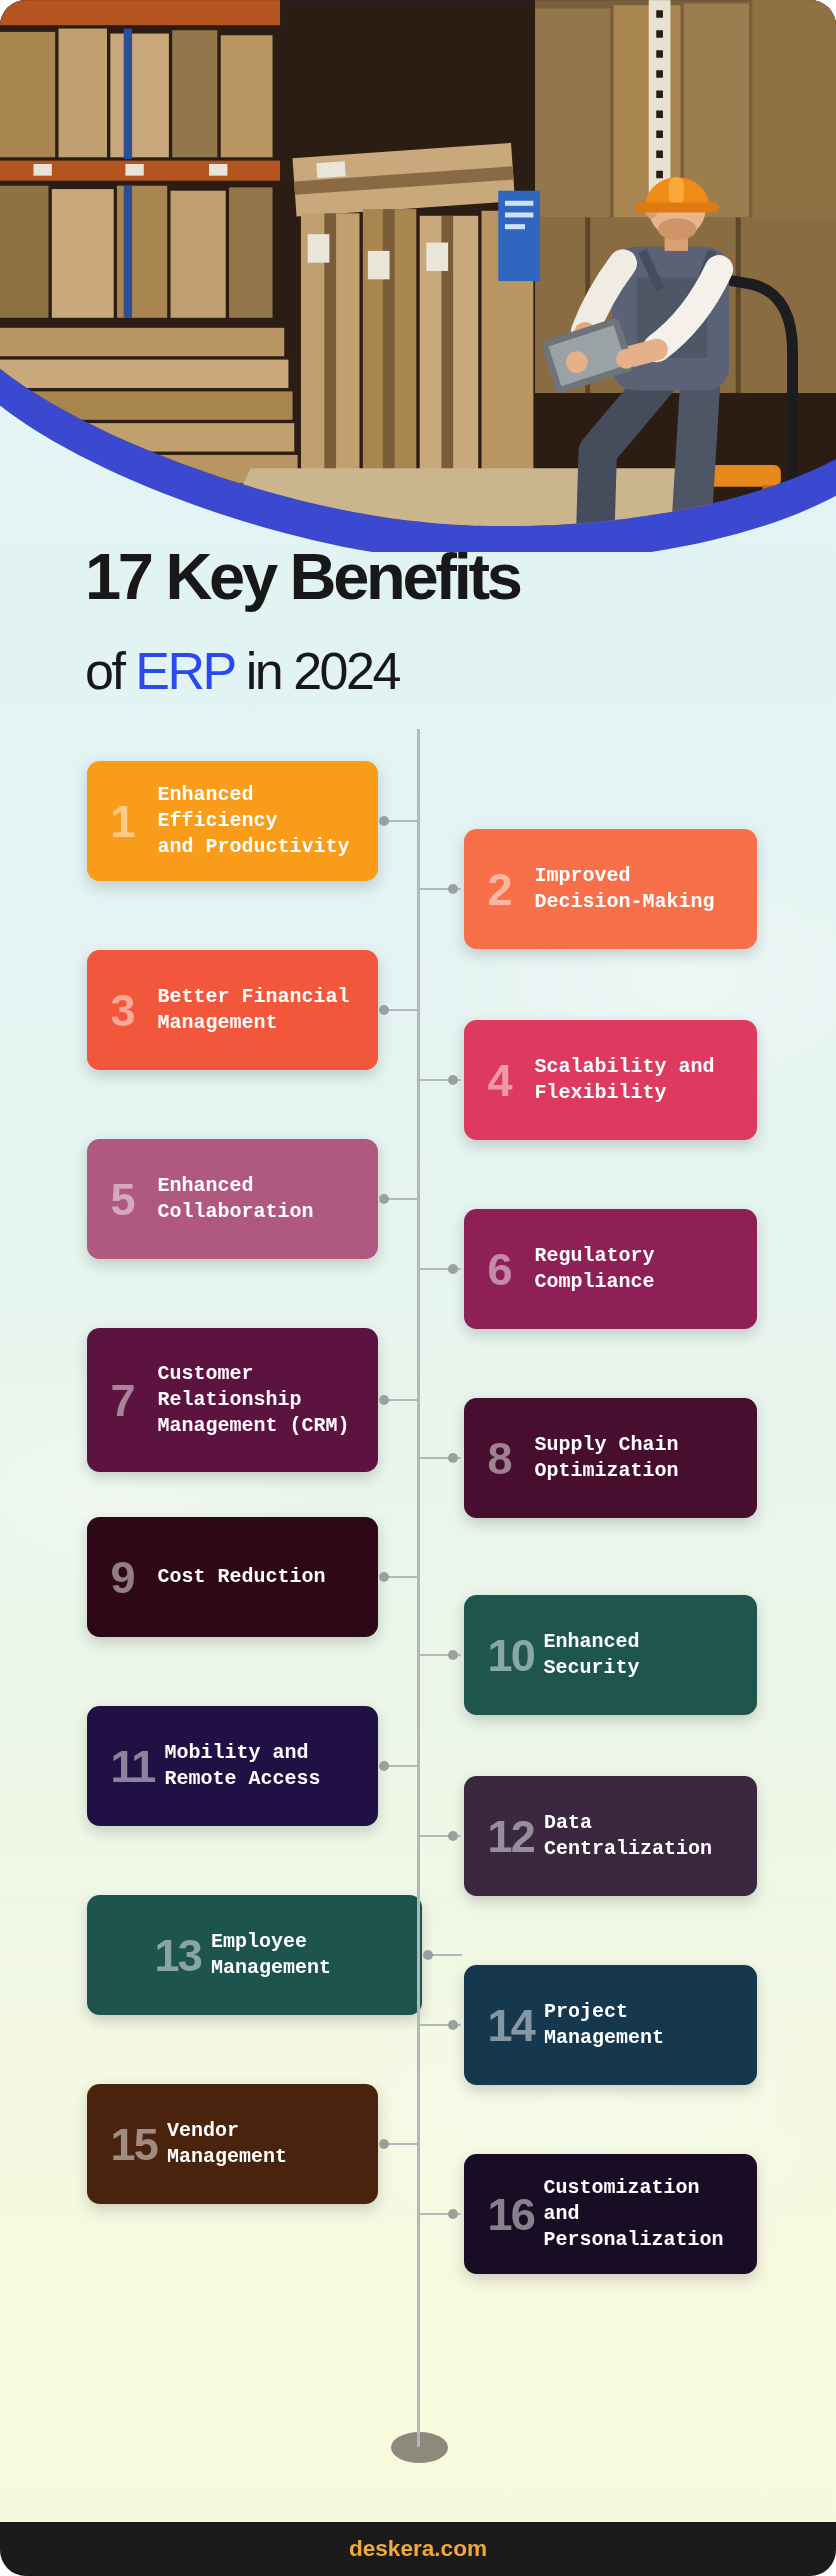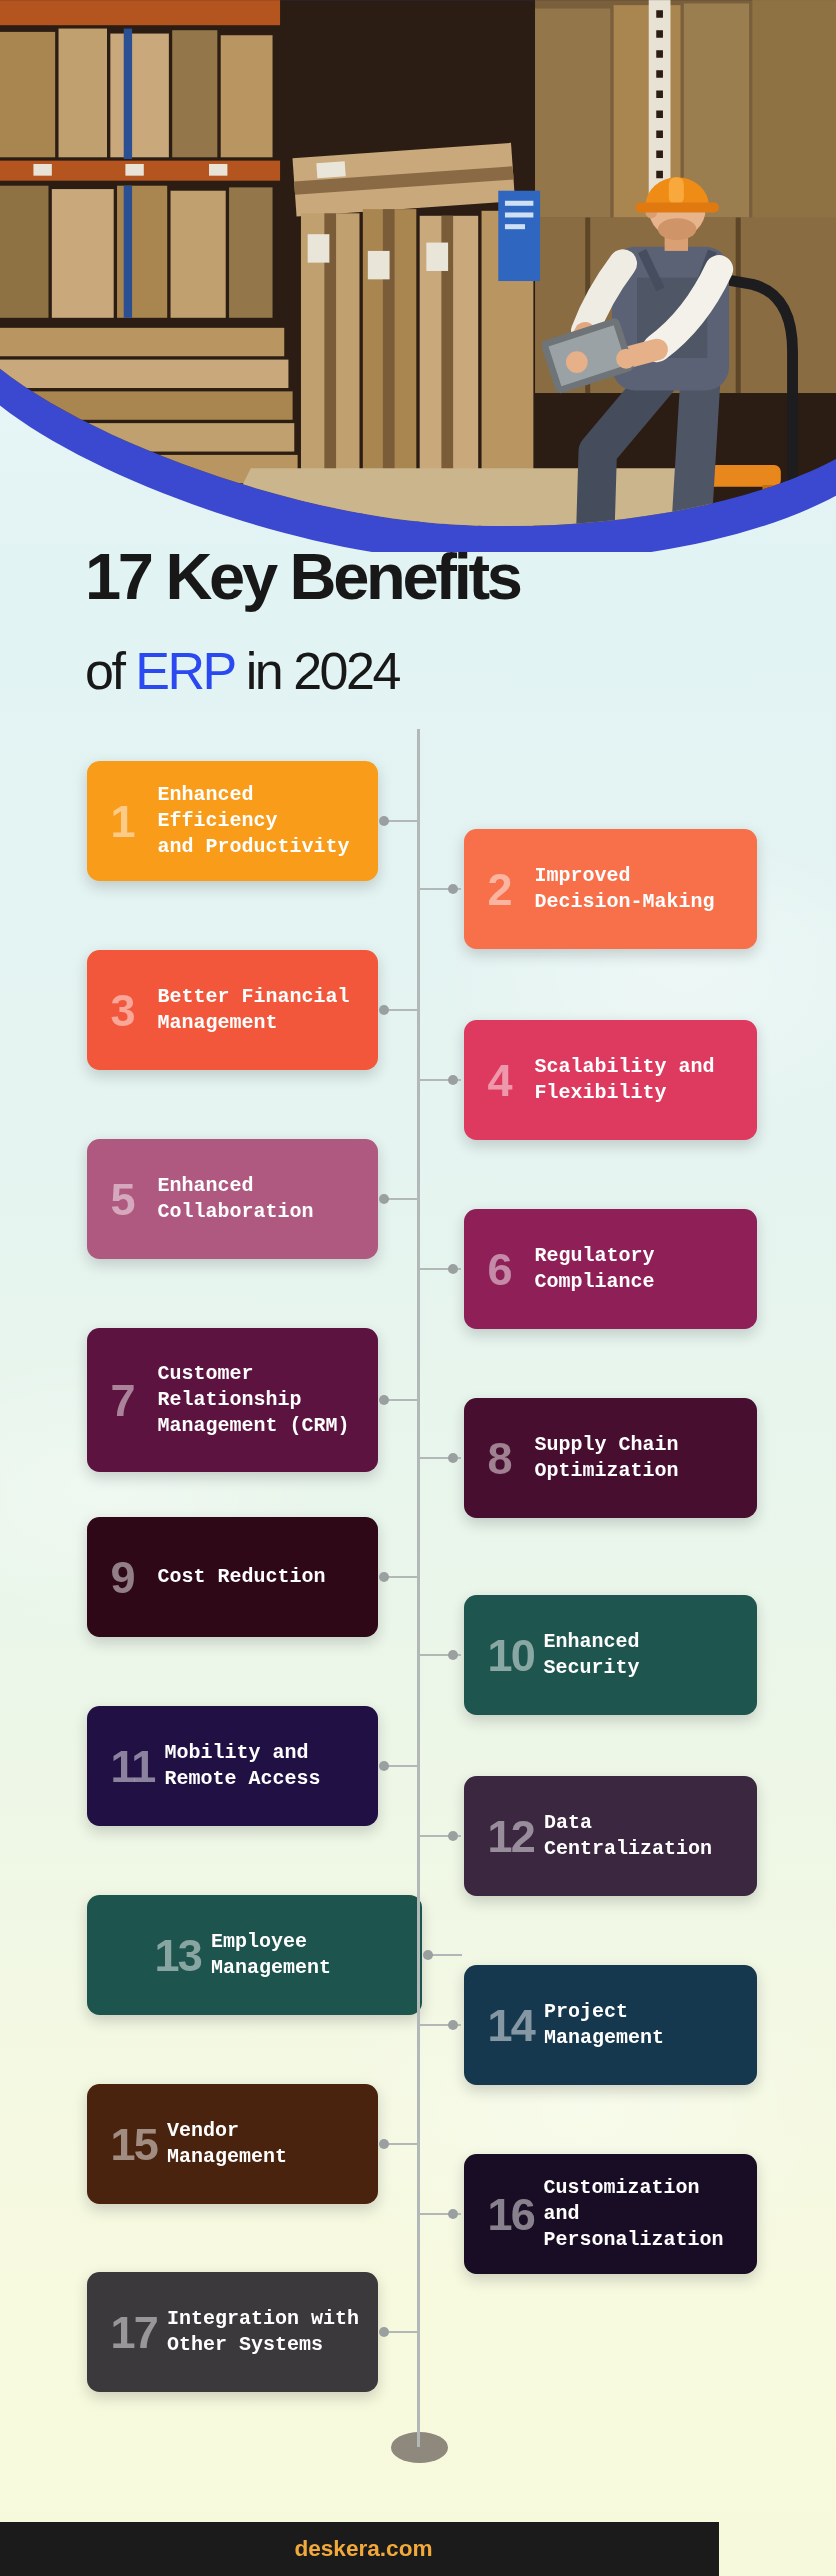--- a/index.html
+++ b/index.html
@@ -4,20 +4,21 @@
 <style>
   html,body{margin:0;padding:0;}
   body{font-family:"Liberation Sans",sans-serif;}
   .page{
     position:relative;width:836px;height:2576px;overflow:hidden;margin:0 auto;
     background:
       radial-gradient(ellipse 351px 217px at 82% 38%, rgba(255,255,255,.35), rgba(255,255,255,0) 70%),
       radial-gradient(ellipse 318px 201px at 12% 58%, rgba(255,255,255,.30), rgba(255,255,255,0) 70%),
       radial-gradient(ellipse 385px 251px at 70% 82%, rgba(255,255,255,.30), rgba(255,255,255,0) 70%),
       linear-gradient(180deg,#f0f9f8 0%,#e2f3f4 22%,#e5f4f0 45%,#eaf6ea 62%,#f2f8e3 78%,#f8fadf 90%,#f6f9db 100%);
+    border-radius: 26px;
   }
   
   .hero{position:absolute;top:0;left:0;width:836px;height:552px;}
   
   .title{position:absolute;left:85px;top:540px;color:#181818;}
   .title-line1{font-size:65px;font-weight:900;letter-spacing:-3.3px;line-height:74px;white-space:nowrap;}
   .title-line2{font-size:52px;font-weight:400;letter-spacing:-2.5px;line-height:85px;white-space:nowrap;margin-top:15px;}
   .title .erp{color:#2B49F0;}
   
   .timeline-line{position:absolute;left:417px;top:729px;width:2.5px;height:1718px;background:#b2b7b7;z-index:3;}
@@ -45,22 +46,22 @@
   .card.left  .connector{left:calc(100% + 4.2px);width:36px;}
   .card.right .connector{right:calc(100% + 3.3px);width:43px;}
   .connector::before{
     content:"";position:absolute;top:50%;transform:translateY(-50%);
     width:10px;height:10px;border-radius:50%;background:#9aa0a0;
   }
   .card.left  .connector::before{left:-3.3px;}
   .card.right .connector::before{right:2.5px;}
   
   .footer{
-    position:absolute;left:0;top:2522px;width:711px;height:54px;background:#1b1b1b;
-    display:flex;align-items:center;justify-content:center;padding-left:8px;
+    position:absolute;left:0;top:2522px;width:836px;height:54px;background:#1b1b1b;
+    display:flex;align-items:center;justify-content:center;
   }
   .footer a{color:#F2A93B;font-size:22.6px;font-weight:bold;text-decoration:none;}
 </style>
 </head>
 <body>
 
 <div class="page">
 
   <svg class="hero" viewBox="0 0 1000 660" aria-hidden="true">
     <defs>
@@ -262,25 +263,19 @@
     <div class="label">Vendor
 Management</div>
     <span class="connector"></span>
   </div>
   <div class="card right" style="top: 2154px; background: rgb(25, 13, 37);">
     <div class="num">16</div>
     <div class="label">Customization and
 Personalization</div>
     <span class="connector"></span>
   </div>
-  <div class="card left" style="top: 2272px; background: rgb(59, 57, 59);">
-    <div class="num">17</div>
-    <div class="label">Integration with
-Other Systems</div>
-    <span class="connector"></span>
-  </div>
 
   <div class="footer" style="background: rgb(27, 27, 27);">
     <a href="#" style="color: rgb(242, 169, 59);">deskera.com</a>
   </div>
 
 </div>
 
 
 </body></html>

